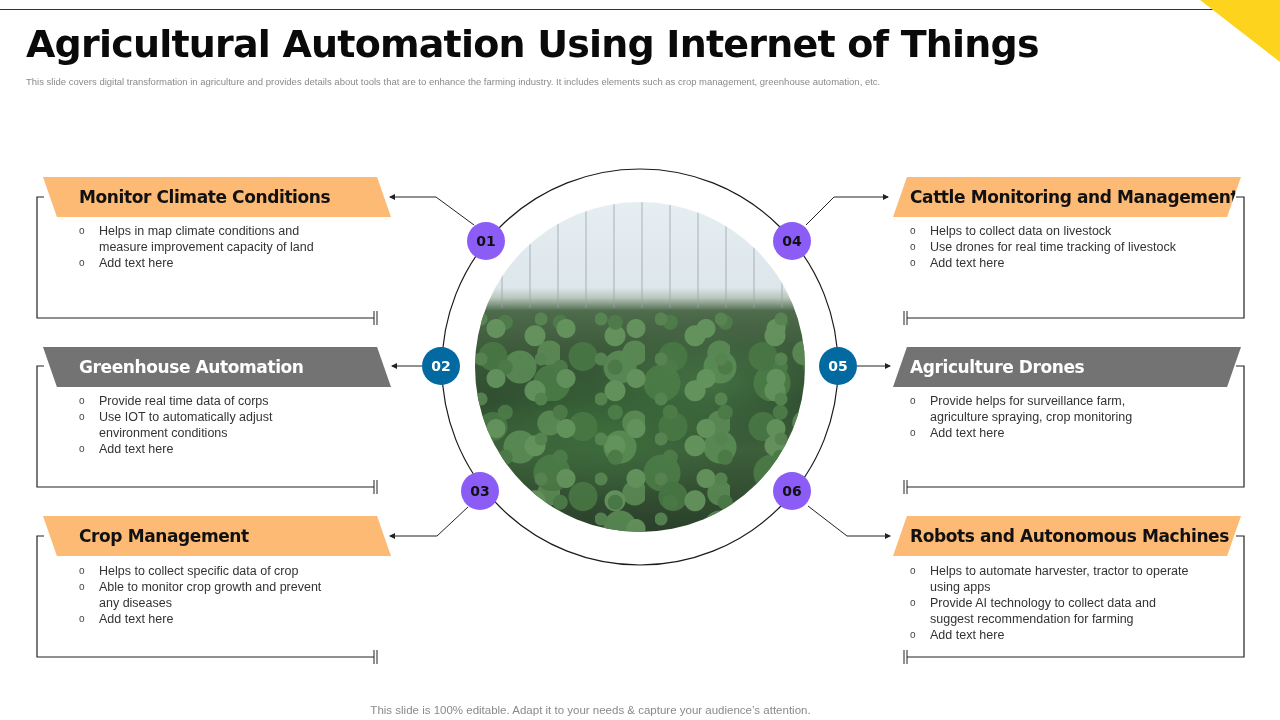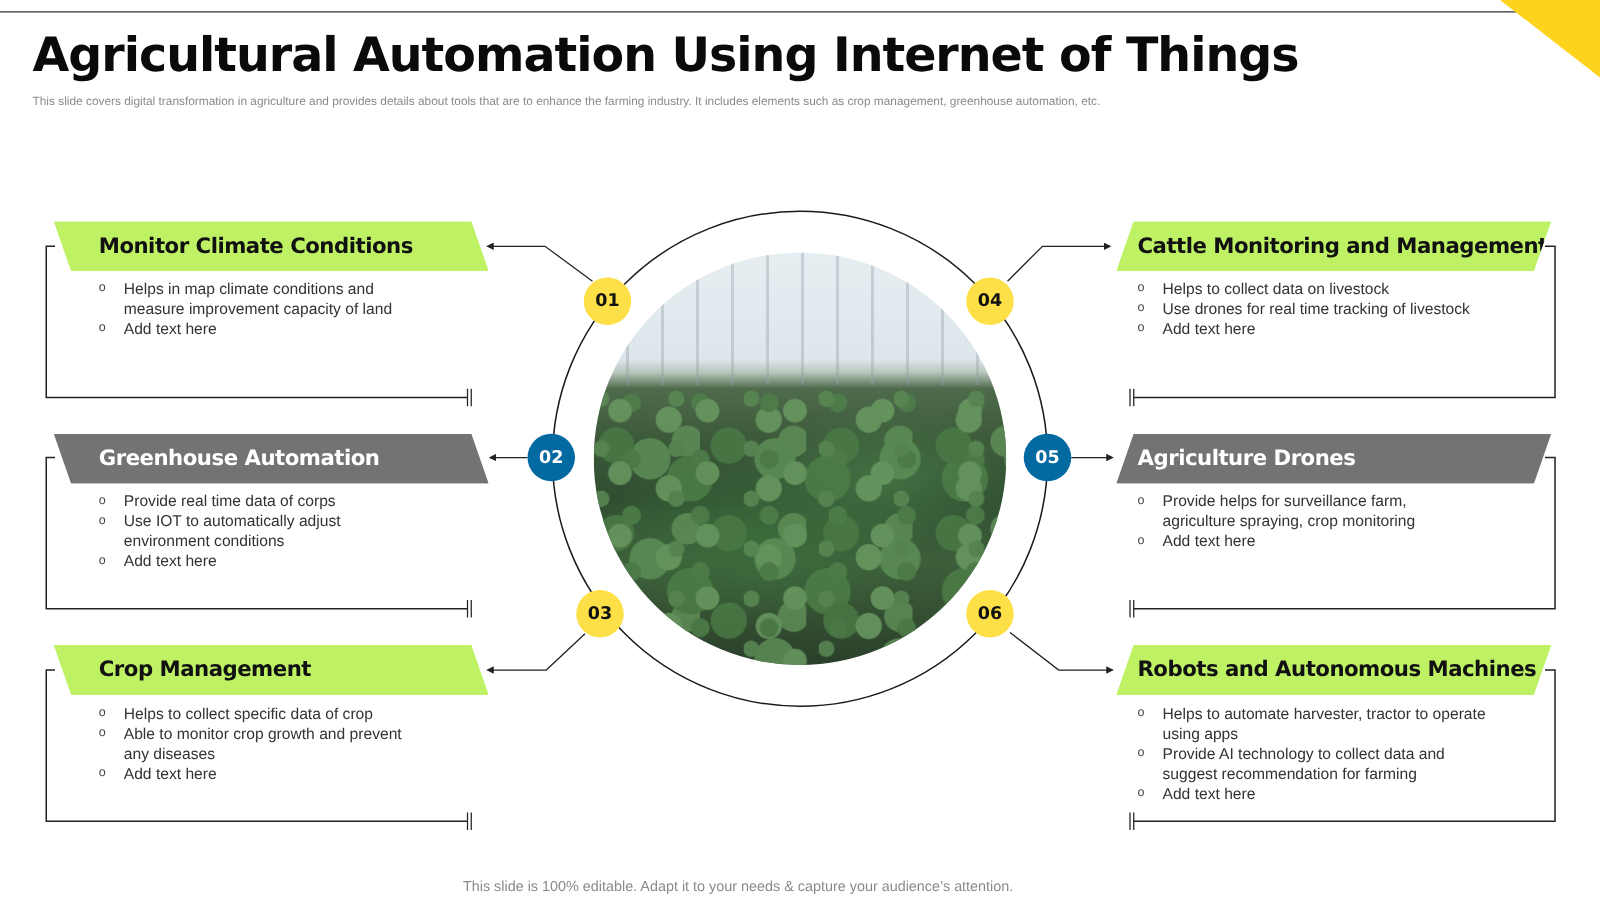--- a/index.html
+++ b/index.html
@@ -7,29 +7,29 @@
   .top-rule { position:absolute; left:0; top:9px; width:1230px; height:1px; background:#333; }
   .title { position:absolute; left:26px; top:22px; font-family:"DejaVu Sans", sans-serif; font-weight:bold; font-size:38px; letter-spacing:-0.8px; color:#0a0a0a; white-space:nowrap; }
   .subtitle { position:absolute; left:26px; top:76px; font-size:9.5px; color:#8a8a8a; white-space:nowrap; }
   .footer { position:absolute; left:0; width:1181px; top:704px; text-align:center; font-size:11.5px; color:#8a8a8a; }
 
   svg.lines { position:absolute; left:0; top:0; width:1280px; height:720px; pointer-events:none; }
 
   .banner { position:absolute; height:40px; display:flex; align-items:center; font-family:"DejaVu Sans", sans-serif; font-weight:bold; font-size:17px; letter-spacing:-0.4px; white-space:nowrap; }
   .banner.left { clip-path:polygon(0 0, 96% 0, 100% 100%, 4% 100%); padding-left:36px; box-sizing:border-box; }
   .banner.right { clip-path:polygon(4% 0, 100% 0, 96% 100%, 0 100%); padding-left:17px; box-sizing:border-box; }
-  .banner.yellow { background:#bef264; color:#111; }
+  .banner.yellow { background:#fdba74; color:#111; }
   .banner.green { background:#737373; color:#ffffff; }
 
   .bullets { position:absolute; margin:0; padding:0; list-style:none; font-size:12.5px; line-height:16px; color:#333; }
   .bullets li { position:relative; padding-left:20px; }
   .bullets li .dot { position:absolute; left:0; top:0; font-size:10px; color:#444; }
 
   .badge { position:absolute; width:38px; height:38px; border-radius:50%; display:flex; align-items:center; justify-content:center; font-family:"DejaVu Sans", sans-serif; font-weight:bold; font-size:14px; }
-  .badge.yellow { background:#fde047; color:#111; }
+  .badge.yellow { background:#8b5cf6; color:#111; }
   .badge.green { background:#0369a1; color:#fff; }
 
   .photo { position:absolute; left:475px; top:202px; width:330px; height:330px; border-radius:50%; overflow:hidden;
     background:
       radial-gradient(ellipse 60% 30% at 40% 70%, rgba(60,110,60,0.9), rgba(0,0,0,0) 70%),
       radial-gradient(ellipse 50% 25% at 70% 55%, rgba(70,120,70,0.8), rgba(0,0,0,0) 70%),
       linear-gradient(to bottom, #e6eef2 0%, #dde6ea 26%, #b9c7bd 29%, #4e6b4c 33%, #3c5a3a 45%, #2f4e30 60%, #3d5f3a 75%, #2a3f2a 100%); }
   .photo .arches { position:absolute; left:0; top:0; width:100%; height:32%;
     background: repeating-linear-gradient(90deg, rgba(255,255,255,0) 0 26px, rgba(150,160,165,0.55) 26px 28px); opacity:0.7; }
   .photo .leaves { position:absolute; left:0; top:33%; width:100%; height:67%;

